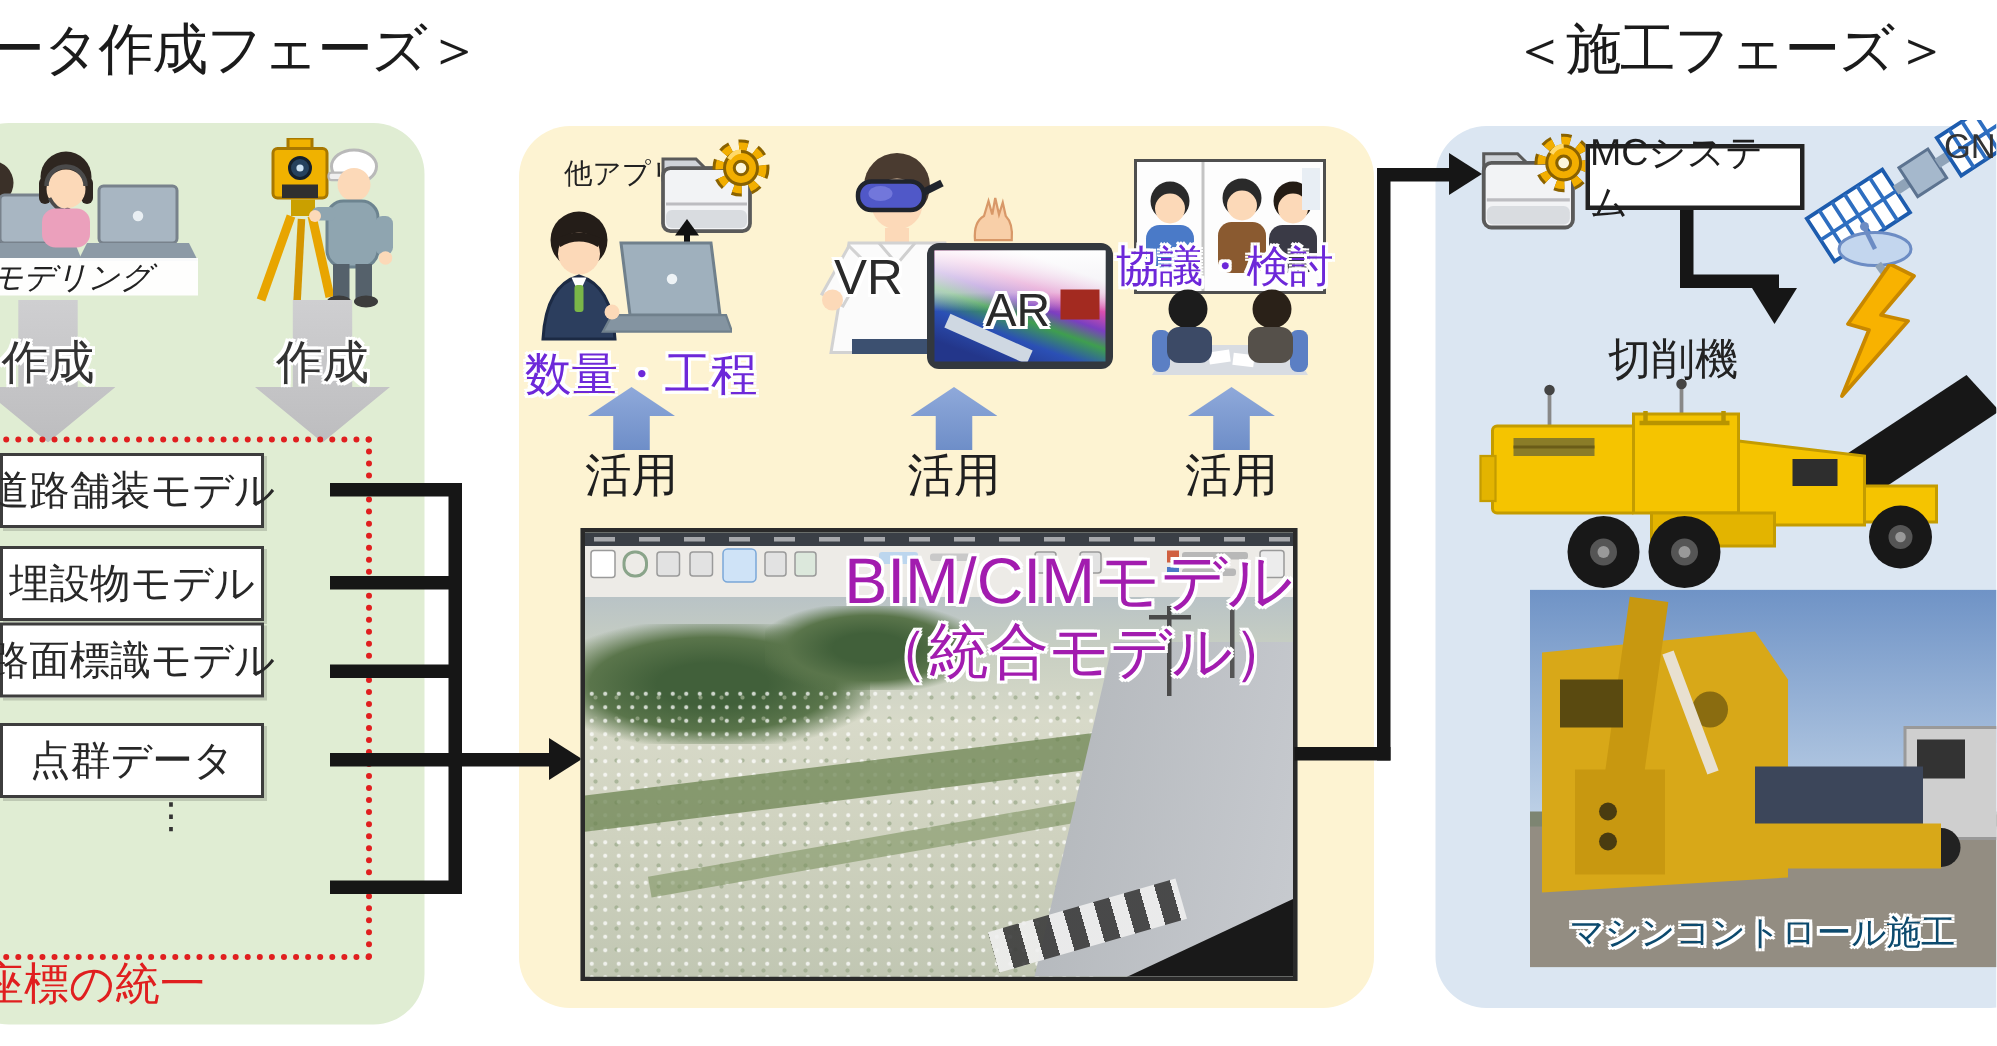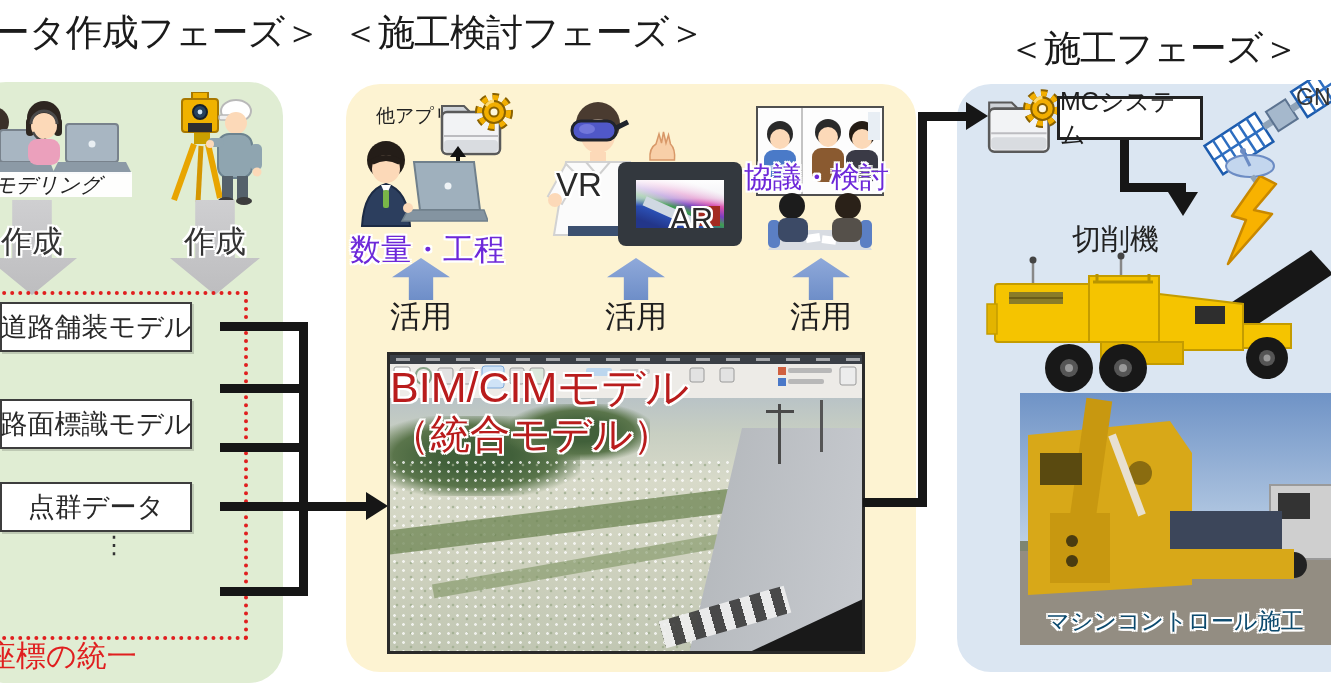--- a/index.html
+++ b/index.html
@@ -13,21 +13,21 @@
   .panel-green{background:#e0edd3;}
   .panel-yellow{background:#fdf3d2;}
   .panel-blue{background:#dbe6f2;}
   .conn{position:absolute; background:#161616;}
   .arrhead-r{position:absolute; width:0; height:0;
     border-top:14px solid transparent; border-bottom:14px solid transparent;
     border-left:22px solid #161616;}
   .arrhead-d{position:absolute; width:0; height:0;
     border-left:15px solid transparent; border-right:15px solid transparent;
     border-top:24px solid #161616;}
-  .listbox{position:absolute; left:0; width:192px; height:50px; background:#fff;
+  .listbox{position:absolute; left:0; width:176px; height:50px; background:#fff;
     border:2px solid #3d3d3d; box-sizing:border-box; display:flex;
     align-items:center; justify-content:center; font-size:27px; color:#282828;
     white-space:nowrap; box-shadow:2px 2px 0 rgba(0,0,0,.15);}
   .outline-w{text-shadow:-2px -2px 0 #fff,2px -2px 0 #fff,-2px 2px 0 #fff,2px 2px 0 #fff,
     -2px 0 0 #fff,2px 0 0 #fff,0 -2px 0 #fff,0 2px 0 #fff;}
   .gray-arrow{position:absolute; width:90px; height:95px;
     background:linear-gradient(180deg,#cfcfd1,#bdbdbf);
     clip-path:polygon(28% 0,72% 0,72% 61%,100% 61%,50% 100%,0 61%,28% 61%);}
   .blue-arrow{position:absolute; width:58px; height:42px;
     background:linear-gradient(180deg,#8fa9da,#6e8ec8);
@@ -44,33 +44,32 @@
     background-size:auto 3px; background-repeat:repeat-x; background-position:6px 3px;}
   #model .ribbon{position:absolute; left:0; top:9px; width:100%; height:34px;
     background:#edebe7; border-bottom:1px solid #c8c4be;}
   #model .viewport{position:absolute; left:0; top:43px; width:100%; height:259px;
     background:linear-gradient(180deg,#b9c3c6 0%,#c8cfc2 14%,#d8dac9 32%,#cfd2bf 62%,#c0c6b2 100%);}
   .speckle{position:absolute;
     background-image:radial-gradient(#ffffff 1px,transparent 1.7px),
                      radial-gradient(#9cab8c 1px,transparent 1.7px);
     background-size:9px 9px,14px 14px; opacity:.75;}
   .treeblob{position:absolute; background:radial-gradient(ellipse at center,#41603a 25%,#5a754b 55%,rgba(90,117,75,0) 78%);}
-  .titleline{position:absolute; width:100%; text-align:left; color:#b91c1c; white-space:nowrap;}
+  .titleline{position:absolute; width:100%; text-align:right; color:#a21caf; white-space:nowrap;}
   .photo{position:absolute; left:1020px; top:393px; width:340px; height:252px; overflow:hidden;}
   .caption{position:absolute; left:0; right:30px; bottom:8px; text-align:center;
     font-size:23px; color:#0c4a6e; white-space:nowrap;}
 </style>
 </head>
 <body>
 
 <div id="canvas">
 
   <div class="abs hdr" style="left:-80px; top:8px;">＜データ作成フェーズ＞</div>
-  <div class="abs hdr" style="left:342px; top:8px;">＜施工検討フェーズ＞</div>
-  <div class="abs hdr" style="left:1008px; top:24px;">＜施工フェーズ＞</div>
+  <div class="abs hdr" style="left:1008px; top:8px;">＜施工フェーズ＞</div>
 
   <div class="panel panel-green" style="left:-28px; top:82px; width:311px; height:601px;"></div>
   <div class="panel panel-yellow" style="left:346px; top:84px; width:570px; height:588px;"></div>
   <div class="panel panel-blue" style="left:957px; top:84px; width:404px; height:588px;"></div>
 
   <svg class="abs" style="left:-8px; top:92px;" width="152" height="112" viewBox="0 0 152 112">
     <circle cx="2" cy="30" r="15" fill="#3a3028"></circle>
     <rect x="-12" y="44" width="26" height="32" rx="8" fill="#4a5568"></rect>
     <rect x="8" y="38" width="42" height="32" rx="3" fill="#a8b6c2" stroke="#78828c" stroke-width="2"></rect>
     <polygon points="2,70 58,70 62,80 -2,80" fill="#8c9aa6"></polygon>
@@ -116,21 +115,22 @@
   </svg>
 
   <div class="gray-arrow" style="left:-13px; top:200px;"></div>
   <div class="gray-arrow" style="left:170px; top:200px;"></div>
   <div class="lbl outline-w" style="left:1px; top:221px; font-size:31px; color:#333;">作成</div>
   <div class="lbl outline-w" style="left:184px; top:221px; font-size:31px; color:#333;">作成</div>
 
   <div class="dotted-red" style="left:-22px; top:291px; width:262px; height:341px;"></div>
 
   <div class="listbox" style="top:302px;">道路舗装モデル</div>
-  <div class="listbox" style="top:399px;">路面標識モデル</div>
+  <div class="listbox" style="top:364px;">埋設物モデル</div>
+  <div class="listbox" style="top:415px;">路面標識モデル</div>
   <div class="listbox" style="top:482px;">点群データ</div>
   <div class="lbl" style="left:102px; top:533px; font-size:24px; color:#333; line-height:1;">⋮</div>
 
   <div class="lbl" style="left:-14px; top:636px; font-size:30px; color:#e01f1f;">座標の統一</div>
 
   <div class="conn" style="left:220px; top:322px; width:88px; height:9px;"></div>
   <div class="conn" style="left:220px; top:384px; width:88px; height:9px;"></div>
   <div class="conn" style="left:220px; top:443px; width:88px; height:9px;"></div>
   <div class="conn" style="left:220px; top:502px; width:88px; height:9px;"></div>
   <div class="conn" style="left:220px; top:587px; width:88px; height:9px;"></div>
@@ -186,21 +186,21 @@
     <polygon points="26,66 8,98 22,106 38,78" fill="#fbfbfb" stroke="#d2d2d2" stroke-width="2"></polygon>
     <circle cx="15" cy="102" r="7" fill="#fcd9b8"></circle>
     <rect x="28" y="128" width="58" height="10" fill="#3c5070"></rect>
   </svg>
   <div class="lbl outline-w" style="left:556px; top:166px; font-size:33px; color:#2a2a2a;">VR</div>
 
   <svg class="abs" style="left:646px; top:128px;" width="32" height="34" viewBox="0 0 32 34">
     <path d="M4,32 q-1,-12 6,-16 l3,-10 2.5,9 2,-11 2.5,11 2.5,-8 2,9 q5,5 4,16 z" fill="#f8cfa8" stroke="#d89868" stroke-width="1.5"></path>
   </svg>
 
-  <div class="abs" style="left:618px; top:162px; width:124px; height:84px; background:#33383e; border-radius:8px; padding:18px; box-sizing:border-box;">
+  <div class="abs" style="left:618px; top:162px; width:124px; height:84px; background:#33383e; border-radius:8px; padding:5px; box-sizing:border-box;">
     <div style="position:relative; width:100%; height:100%; overflow:hidden;
          background:linear-gradient(180deg,rgba(255,255,255,.95) 0%,rgba(245,243,248,.6) 38%,rgba(245,243,248,0) 55%),
                     linear-gradient(200deg,#efeef2 18%,#d94fae 36%,#7a3fc0 47%,#3f9e4f 57%,#2b50b5 70%,#23368a 88%);">
       <div style="position:absolute; right:4px; top:26px; width:26px; height:20px; background:#a32a20;"></div>
       <div style="position:absolute; left:6px; bottom:10px; width:60px; height:10px; background:#cfd8e2; transform:rotate(24deg);"></div>
       <div class="outline-w" style="position:absolute; left:34px; top:22px; font-size:31px; color:#2a2a2a;">AR</div>
     </div>
   </div>
 
   <div class="abs" style="left:756px; top:106px; width:128px; height:90px; background:#fdfdfd; border:2px solid #4f4f4f; box-sizing:border-box; display:flex;">

